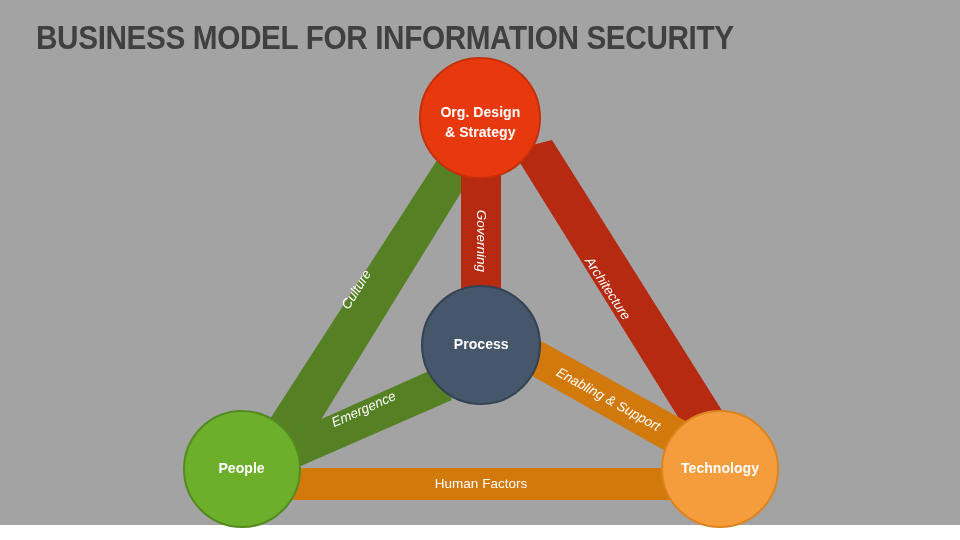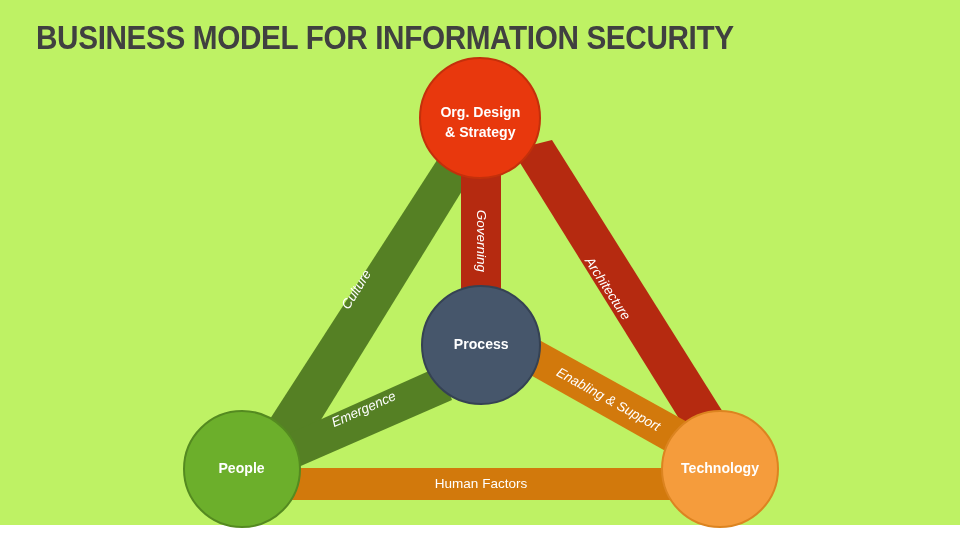--- a/index.html
+++ b/index.html
@@ -13,21 +13,21 @@
     height: 540px;
     overflow: hidden;
     font-family: "Liberation Sans", sans-serif;
     position: relative;
   }
   #slide {
     position: absolute;
     inset: 0;
     width: 960px;
     height: 525px;
-    background: #bef264;
+    background: #a3a3a3;
   }
   #page-title {
     position: absolute;
     left: 36px;
     top: 18px;
     font-family: "Liberation Sans", sans-serif;
     font-size: 33px;
     font-weight: bold;
     letter-spacing: -0.4px;
     color: #404040;

